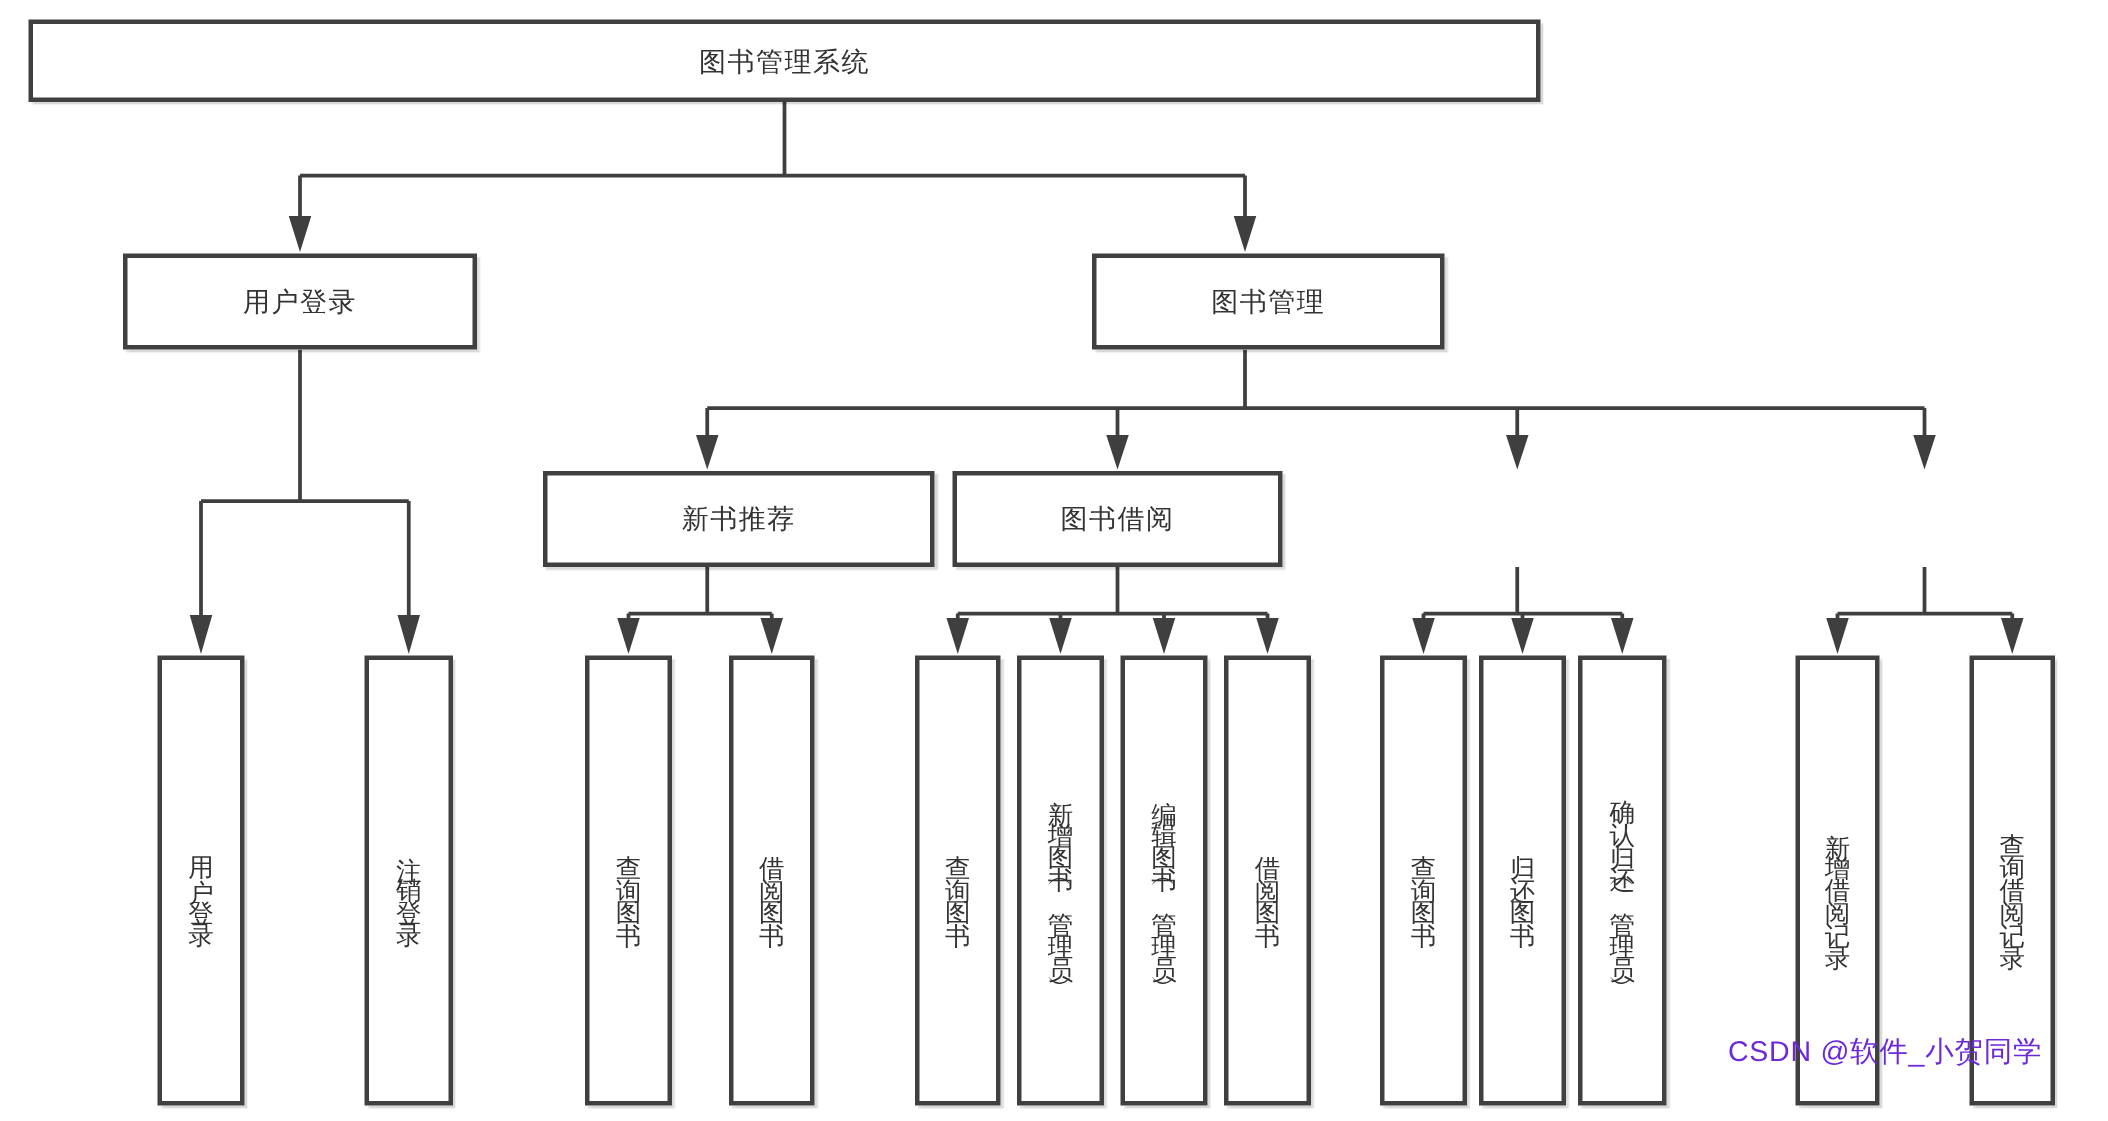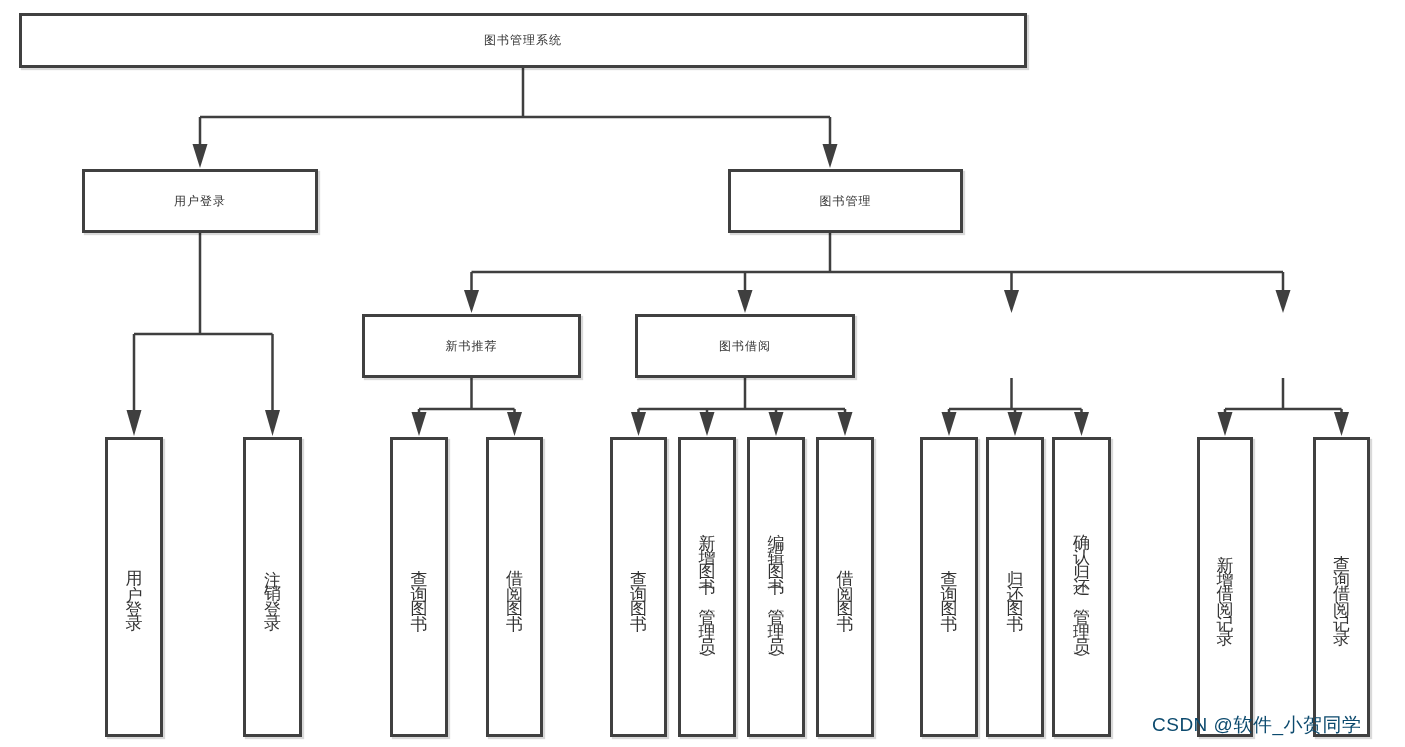--- a/index.html
+++ b/index.html
@@ -15,33 +15,33 @@
   .wires polygon{fill:#3f3f3f;stroke:none;}
   .node{
     position:absolute;z-index:2;
     background:#ffffff;
     border:3px solid #404040;
     box-shadow:2px 2px 1px rgba(0,0,0,0.15);
     box-sizing:border-box;
     display:flex;align-items:center;justify-content:center;
     color:#333333;
   }
-  .node.h{font-size:12px;letter-spacing:1px;white-space:nowrap;}
+  .node.h{font-size:18px;letter-spacing:1px;white-space:nowrap;}
   .node.v{font-size:17px;}
   .vtext{
     writing-mode:vertical-rl;
     text-orientation:mixed;
     letter-spacing:15px;
     line-height:1;
   }
   .watermark{
     position:absolute;z-index:5;
-    left:1152px;top:712px;
+    left:1152px;top:688px;
     font-size:19px;letter-spacing:0.5px;
-    color:#0c4a6e;white-space:nowrap;
+    color:#6d28d9;white-space:nowrap;
   }
 </style>
 </head>
 <body>
 
 <div class="canvas">
 
   <svg class="wires" width="1405" height="747" viewBox="0 0 1405 747" aria-hidden="true">
 
     <path d="M523,68 V117 M200,117 H830 M200,117 V146 M830,117 V146"></path>
@@ -82,21 +82,21 @@
     <span>图书管理系统</span>
   </div>
 
   <div class="node h" style="left:82px;top:169px;width:236px;height:64px;">
     <span>用户登录</span>
   </div>
   <div class="node h" style="left:728px;top:169px;width:235px;height:64px;">
     <span>图书管理</span>
   </div>
 
-  <div class="node h" style="left:362px;top:314px;width:219px;height:64px;">
+  <div class="node h" style="left:362px;top:314px;width:261px;height:64px;">
     <span>新书推荐</span>
   </div>
   <div class="node h" style="left:635px;top:314px;width:220px;height:64px;">
     <span>图书借阅</span>
   </div>
 
   <div class="node v" style="left:105px;top:437px;width:58px;height:300px;">
     <span class="vtext">用户登录</span>
   </div>
   <div class="node v" style="left:243px;top:437px;width:59px;height:300px;">

